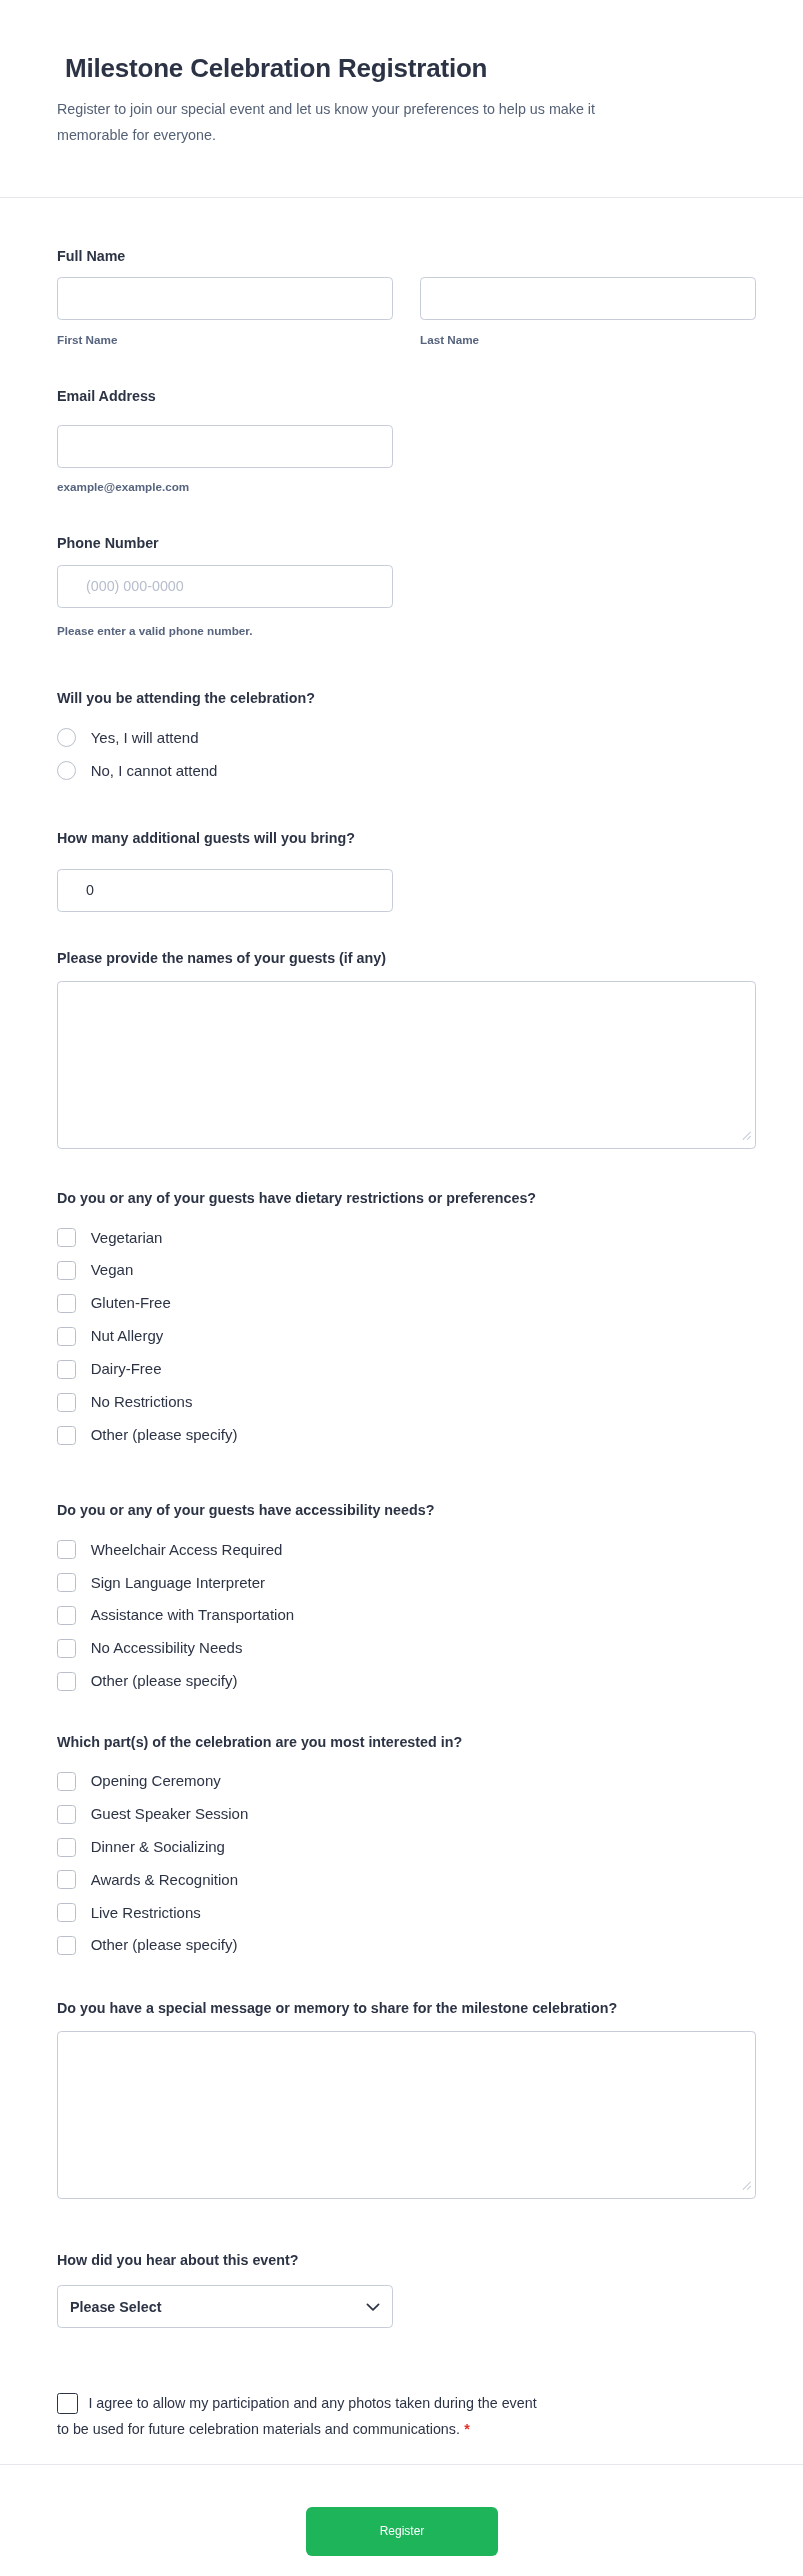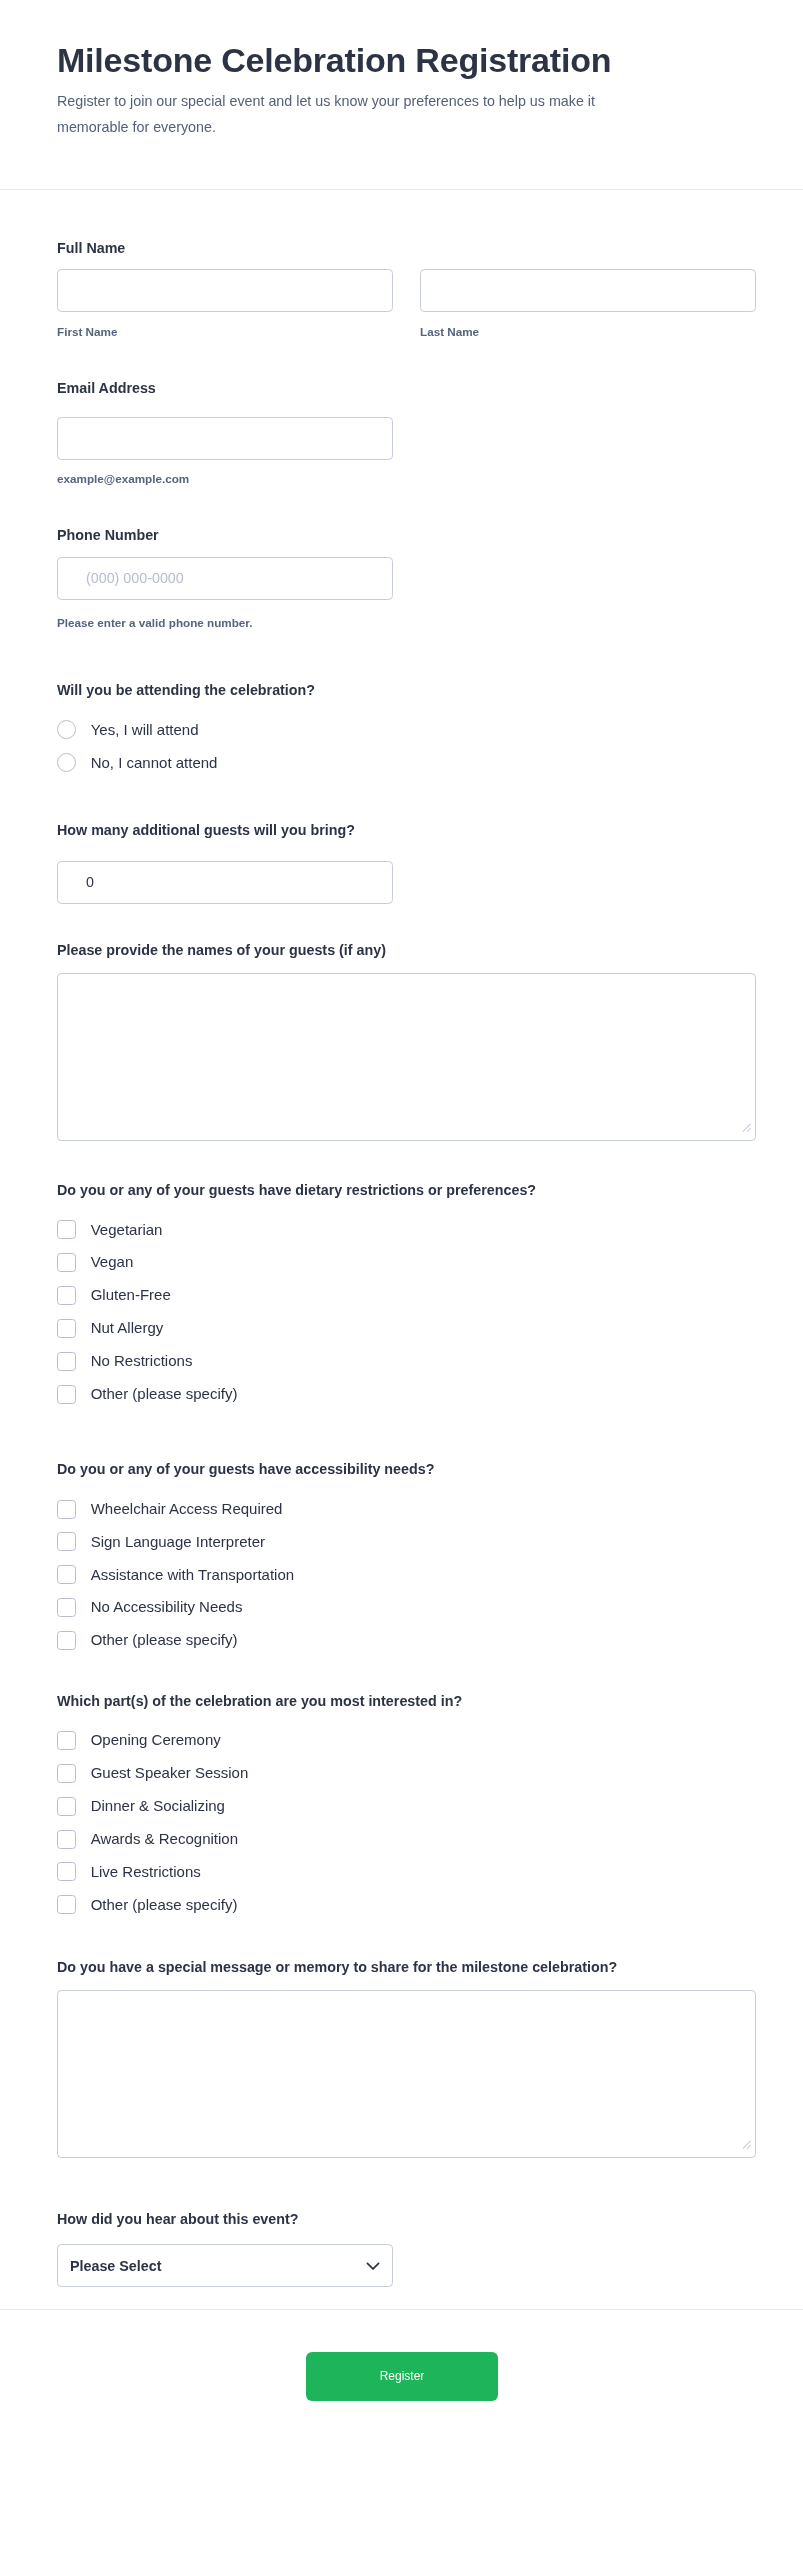--- a/index.html
+++ b/index.html
@@ -5,21 +5,21 @@
   html, body { margin:0; padding:0; background:#ffffff; }
   body {
     width:804px; min-height:2576px;
     font-family:"Liberation Sans", sans-serif;
     color:#2c3345;
     position:relative;
     box-sizing:border-box;
   }
   .header { padding:45px 48px 0 57px; }
   .form-title {
-    margin:0; font-size:34px; line-height:31px; font-weight:700;
+    margin:8px; font-size:26px; line-height:31px; font-weight:700;
     color:#2c3345; letter-spacing:-0.2px;
   }
   .form-subtitle {
     margin:12px 0 0 0; font-size:14.3px; line-height:26px;
     color:#546075; font-weight:400;
   }
   .divider {
     border:none; height:0.9px; background:#e6e8ee; margin:49px 0 0 0;
   }
   .form-body { padding:0 48px 0 57px; }
@@ -171,20 +171,24 @@
       <div class="opt-row">
         <span class="checkbox"></span>
         <span class="opt-label">Gluten-Free</span>
       </div>
       <div class="opt-row">
         <span class="checkbox"></span>
         <span class="opt-label">Nut Allergy</span>
       </div>
       <div class="opt-row">
         <span class="checkbox"></span>
+        <span class="opt-label">Dairy-Free</span>
+      </div>
+      <div class="opt-row">
+        <span class="checkbox"></span>
         <span class="opt-label">No Restrictions</span>
       </div>
       <div class="opt-row">
         <span class="checkbox"></span>
         <span class="opt-label">Other (please specify)</span>
       </div>
     </div>
   </div>
 
   <div class="q q-access">
@@ -260,20 +264,27 @@
     <div class="select mt18">
       <span class="select-value">Please Select</span>
       <span>
         <svg width="14" height="8.6" viewBox="0 0 16 10">
             <path d="M1.5 1.5 L8 8 L14.5 1.5" stroke="#2c3345" stroke-width="2" fill="none" stroke-linecap="round" stroke-linejoin="round"></path>
           </svg>
       </span>
     </div>
   </div>
 
+  <div class="q q-agree">
+    <span class="agree-checkbox"></span>
+    <div class="agree-text">
+      <span class="agree-line">I agree to allow my participation and any photos taken during the event</span>
+      <span class="agree-line"><span>to be used for future celebration materials and communications.</span><span class="required-star">*</span></span>
+    </div>
+  </div>
 
 </div>
 
 <div class="footer">
   <hr class="divider">
   <button class="submit-btn">Register</button>
 </div>
 
 
 </body></html>

